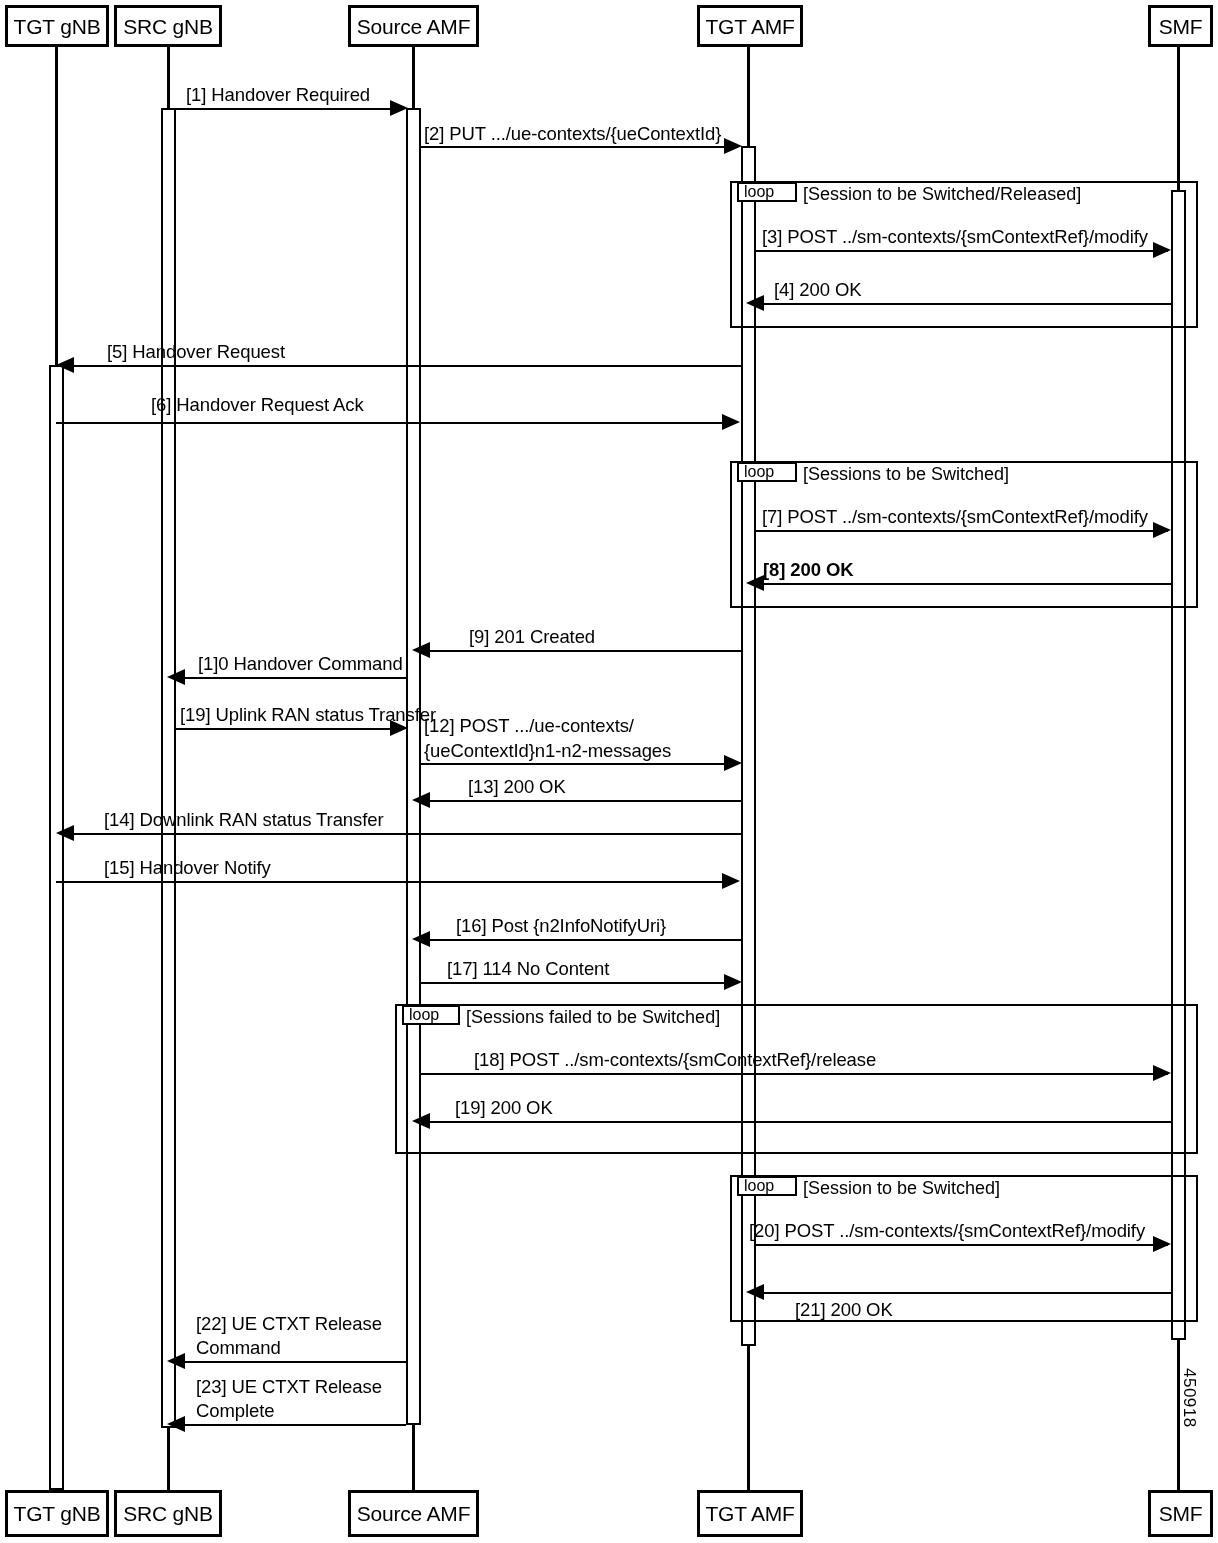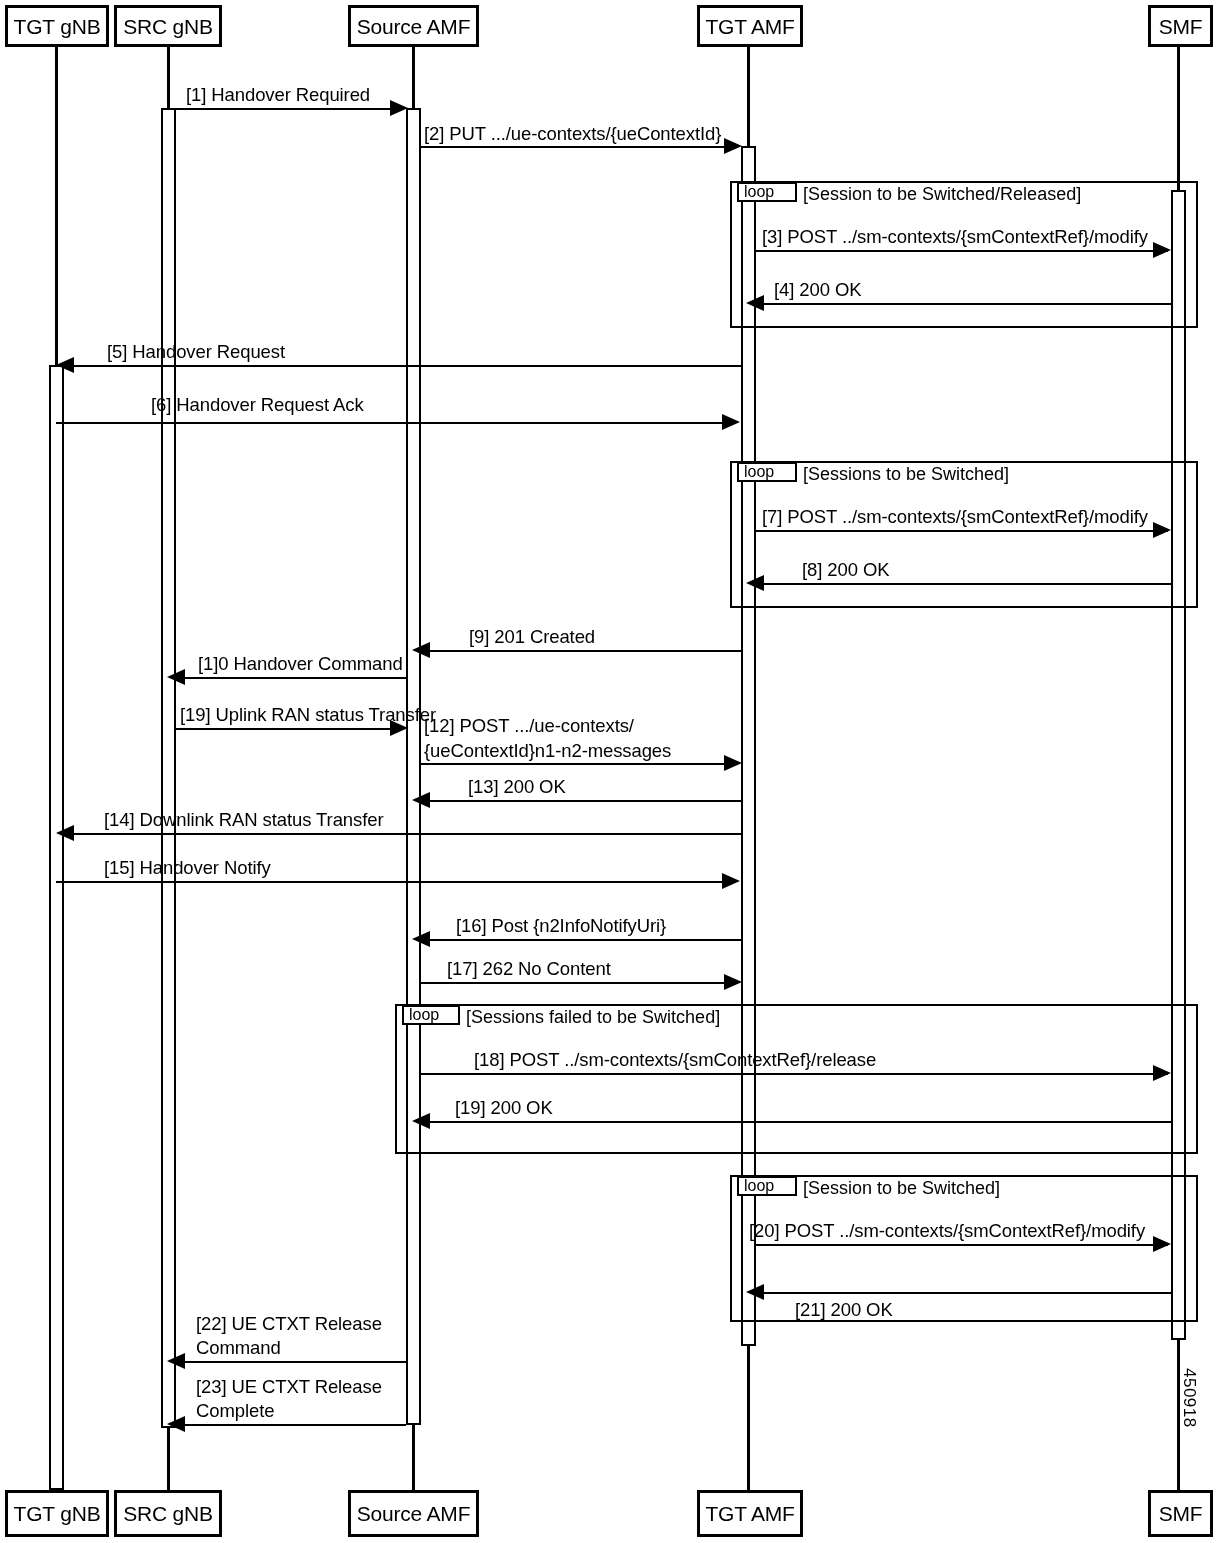--- a/index.html
+++ b/index.html
@@ -162,21 +162,21 @@
   <div class="frag" style="left:730px;top:461px;width:468px;height:147px;"></div>
   <div class="frag-tab" style="left:737px;top:462px;width:60px;height:20px;">
     <span>loop</span>
   </div>
   <div class="frag-guard" style="left:803px;top:465px;">[Sessions to be Switched]</div>
 
   <div class="msg-label" style="left:762px;top:506px;">[7] POST ../sm-contexts/{smContextRef}/modify</div>
   <div class="msg-line" style="left:756px;top:530px;width:412px;"></div>
   <div class="arrowhead right" style="left:1153px;top:522px;"></div>
 
-  <div class="msg-label" style="left:802px;top:559px;">[8] 200 OK</div>
+  <div class="msg-label" style="left:763px;top:559px;font-weight:bold;">[8] 200 OK</div>
   <div class="msg-line" style="left:756px;top:583px;width:415px;"></div>
   <div class="arrowhead left" style="left:746px;top:575px;"></div>
 
   <div class="msg-label" style="left:469px;top:626px;">[9] 201 Created</div>
   <div class="msg-line" style="left:421px;top:650px;width:320px;"></div>
   <div class="arrowhead left" style="left:412px;top:642px;"></div>
 
   <div class="msg-label" style="left:198px;top:653px;">[1]0 Handover Command</div>
   <div class="msg-line" style="left:176px;top:677px;width:230px;"></div>
   <div class="arrowhead left" style="left:167px;top:669px;"></div>
@@ -199,21 +199,21 @@
   <div class="arrowhead left" style="left:56px;top:825px;"></div>
 
   <div class="msg-label" style="left:104px;top:857px;">[15] Handover Notify</div>
   <div class="msg-line" style="left:56px;top:881px;width:676px;"></div>
   <div class="arrowhead right" style="left:722px;top:873px;"></div>
 
   <div class="msg-label" style="left:456px;top:915px;">[16] Post {n2InfoNotifyUri}</div>
   <div class="msg-line" style="left:421px;top:939px;width:320px;"></div>
   <div class="arrowhead left" style="left:412px;top:931px;"></div>
 
-  <div class="msg-label" style="left:447px;top:958px;">[17] 262 No Content</div>
+  <div class="msg-label" style="left:447px;top:958px;">[17] 114 No Content</div>
   <div class="msg-line" style="left:421px;top:982px;width:317px;"></div>
   <div class="arrowhead right" style="left:724px;top:974px;"></div>
 
   <div class="frag" style="left:395px;top:1004px;width:803px;height:150px;"></div>
   <div class="frag-tab" style="left:402px;top:1005px;width:58px;height:20px;">
     <span>loop</span>
   </div>
   <div class="frag-guard" style="left:466px;top:1008px;">[Sessions failed to be Switched]</div>
 
   <div class="msg-label" style="left:474px;top:1049px;">[18] POST ../sm-contexts/{smContextRef}/release</div>

